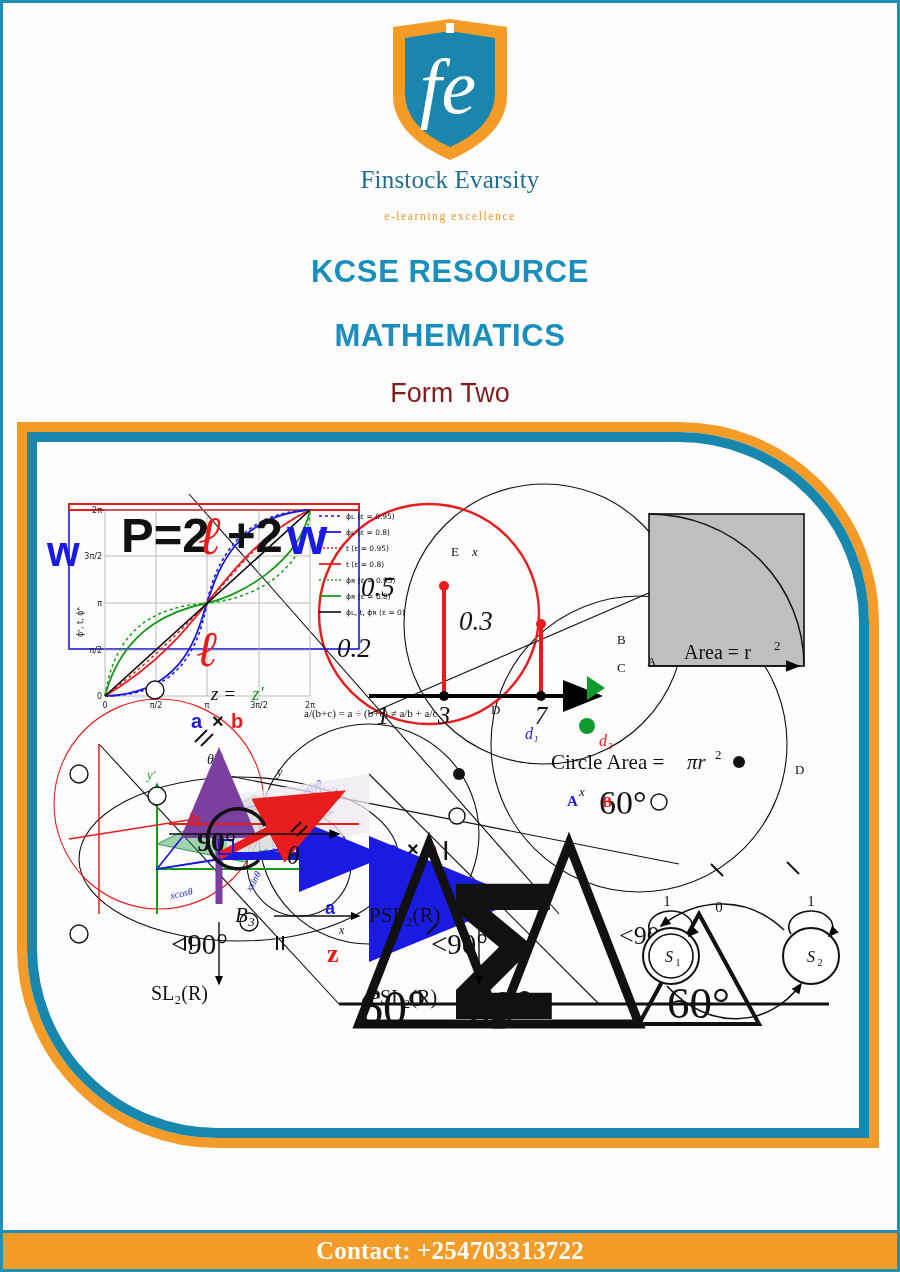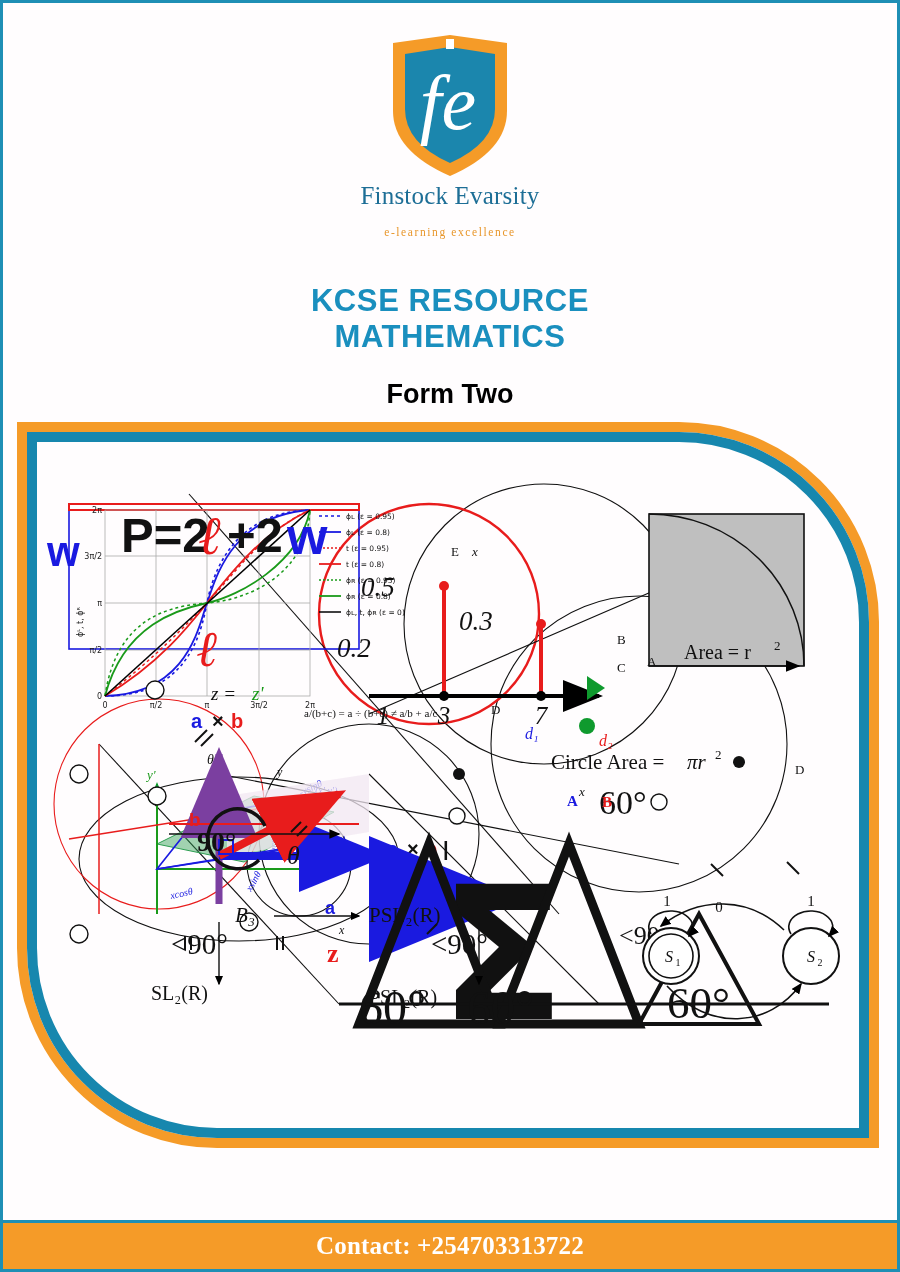--- a/index.html
+++ b/index.html
@@ -14,40 +14,40 @@
     position:absolute;inset:0;
     background:#fffdfe;
     border:3px solid #1f8fb5;
     box-sizing:border-box;
   }
 
   
   .header{
     position:absolute;left:0;right:0;top:0;height:400px;
     display:flex;flex-direction:column;align-items:center;
-    padding-top:30px;box-sizing:border-box;
+    padding-top:14px;box-sizing:border-box;
   }
   .logo-wrap{display:flex;flex-direction:column;align-items:center;}
   .shield{position:relative;width:130px;height:145px;}
   .shield svg{display:block;}
   .brand{
     color:#1d6e96;font-family:"Liberation Serif", serif;
     font-size:25px;font-weight:normal;letter-spacing:.2px;margin-top:4px;
   }
   .tagline{
     color:#e8962a;font-family:"Liberation Serif", serif;
     font-size:11.5px;letter-spacing:1.6px;margin-top:16px;
   }
   .title1,.title2{
     color:#1a8fbe;font-size:31px;font-weight:bold;letter-spacing:.6px;
   }
-  .title1{margin-top:45px;}
-  .title2{}
+  .title1{margin-top:32px;}
+  .title2{margin-top:28px;}
   .title3{
-    color:#000000;font-size:27px;font-weight:bold;margin-top:24px;
+    color:#7f1d1d;font-size:27px;font-weight:normal;margin-top:24px;
   }
 
   
   .frame-outer{
     position:absolute;left:14px;top:419px;width:862px;height:726px;
     border:10px solid #f59b28;
     border-radius:0 200px 0 200px;
     box-sizing:border-box;
   }
   .frame-inner{
@@ -60,21 +60,21 @@
   
   .collage{
     position:absolute;left:36px;top:441px;width:818px;height:682px;
     overflow:hidden;
     text-align:center;
   }
   .collage svg{position:absolute;left:0;top:0;}
 
   
   .footer{
-    position:absolute;left:0;right:0;bottom:0;height:49px;
+    position:absolute;left:0;right:0;bottom:0;height:39px;
     background:#f59b28;border-top:3px solid #1f8fb5;
     display:flex;align-items:center;justify-content:center;gap:40px;
     box-sizing:border-box;
   }
   .footer span{
     color:#ffffff;font-family:"Liberation Serif", serif;
     font-size:25px;font-weight:bold;letter-spacing:.2px;
   }
 </style>
 </head>

